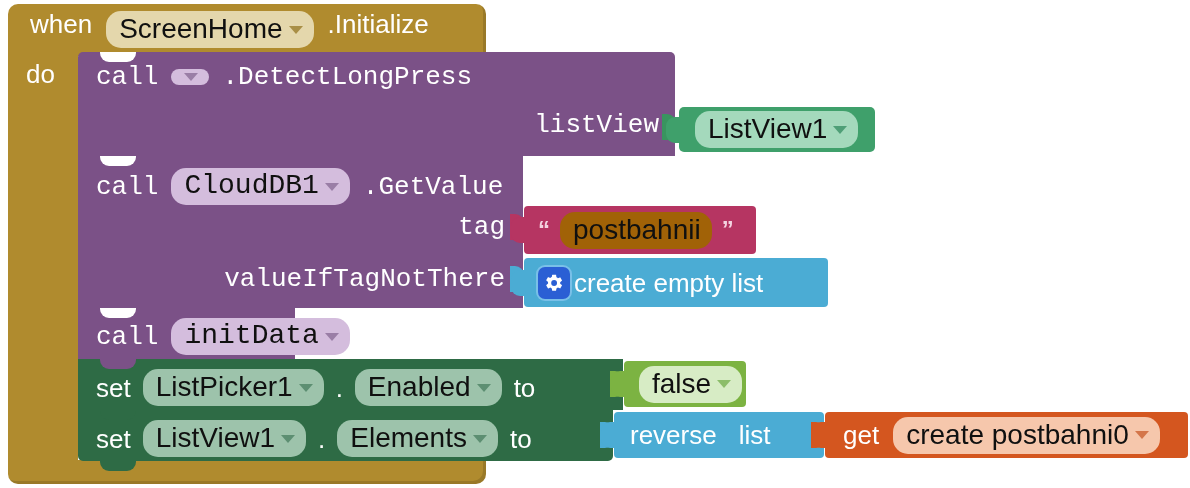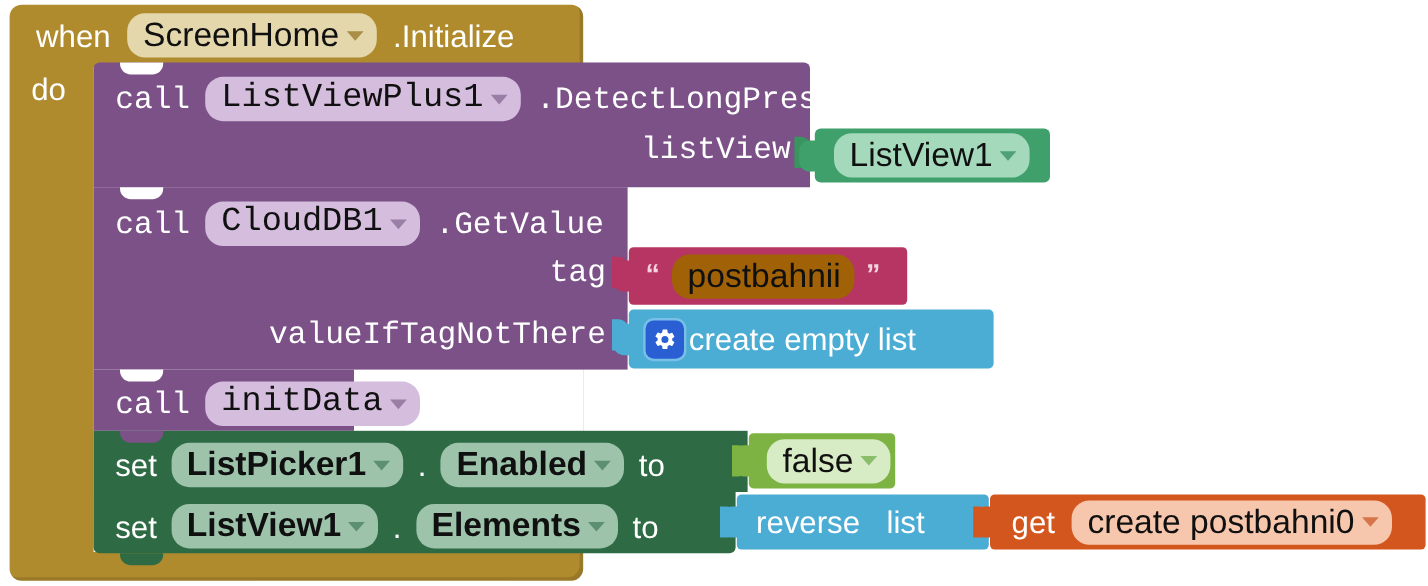--- a/index.html
+++ b/index.html
@@ -24,40 +24,40 @@
     vertical-align:middle;
   }
   .field .caret{
     width:0;height:0;border-left:7px solid transparent;border-right:7px solid transparent;
     border-top:8px solid currentColor;display:inline-block;margin-bottom:-1px;
   }
   .field.gold{background:#e4d7ac;}
   .field.gold .caret{color:#a98f46;}
   .field.purple{background:#d4bddd;}
   .field.purple .caret{color:#9a7ea6;}
-  .field.green-dk{background:#9dc3ab;font-weight:bold;}
+  .field.green-dk{background:#9dc3ab;}
   .field.green-dk .caret{color:#5d8f72;}
   .field.green-lt{background:#d7ecc5;}
   .field.green-lt .caret{color:#8cbd6a;}
   .field.green-md{background:#a4d9bc;}
   .field.green-md .caret{color:#4f9f77;}
   .field.pink{background:#a16207;}
   .field.orange{background:#f6c7ac;}
   .field.orange .caret{color:#d4764a;}
 
   
   .blk{position:absolute;box-sizing:border-box;}
 
   
   #event-block{
     left:8px;top:4px;width:478px;height:480px;
     background:#b08b2e;border-radius:10px 10px 10px 10px;
     box-shadow:inset -3px -3px 0 rgba(0,0,0,.13);
   }
-  #when-row{position:absolute;left:22px;top:7px;display:flex;align-items:center;gap:14px;}
+  #when-row{position:absolute;left:22px;top:7px;display:flex;align-items:flex-start;gap:14px;}
   #do-label{position:absolute;left:18px;top:57px;}
   
   #event-inner-cut{
     position:absolute;left:70px;top:52px;width:408px;height:404px;background:#ffffff;
   }
 
   
   .purple-bg{background:#7b5187;font-family:Liberation Mono, monospace;}
   .green-bg{background:#2e6b45;}
 
@@ -109,21 +109,20 @@
     <div id="do-label" class="lbl">do</div>
   </div>
 
   <div class="notch" style="left:100px;top:52px;background:#b08b2e;"></div>
 
   <div class="blk purple-bg" style="left:78px;top:52px;width:597px;height:104px;border-radius:5px 5px 0 0;">
     <div class="notch" style="left:22px;top:-0px;background:#ffffff;"></div>
     <div style="position:absolute;left:18px;top:12px;display:flex;align-items:center;gap:13px;">
       <span class="lbl">call</span>
       <span class="field purple">
-        <span>ListViewPlus1</span>
         <span class="caret"></span>
       </span>
       <span class="lbl">.DetectLongPress</span>
     </div>
     <div style="position:absolute;right:16px;top:60px;">
       <span class="lbl">listView</span>
     </div>
 
     <div class="socket" style="right:-1px;top:62px;background:#39945f;"></div>
   </div>

